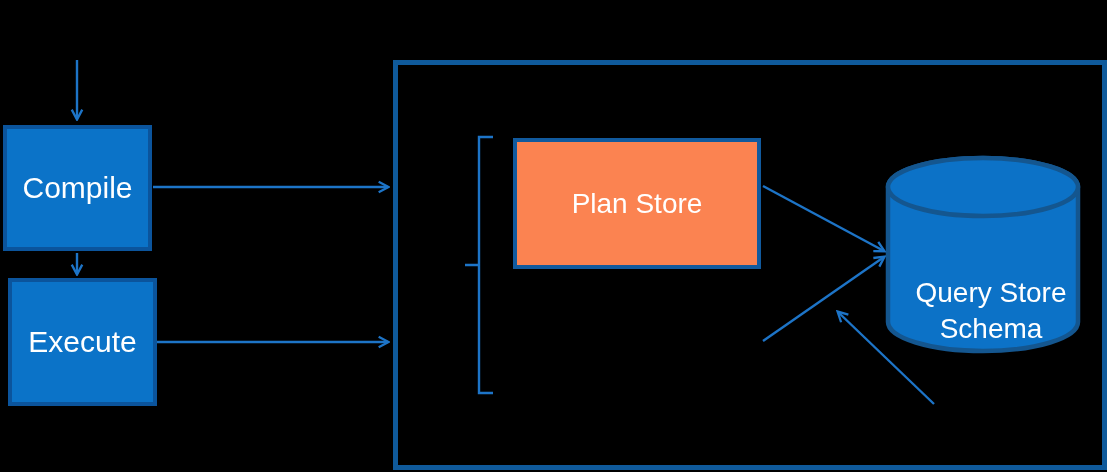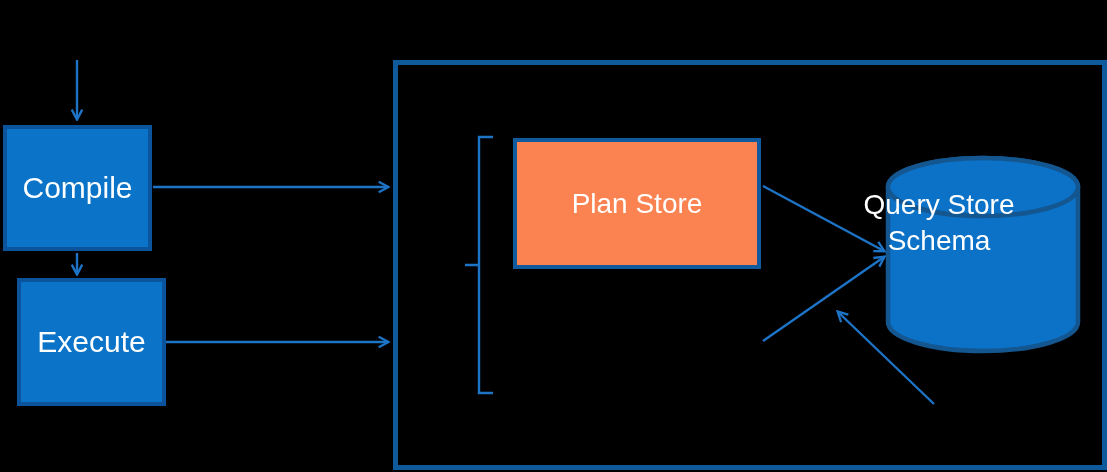--- a/index.html
+++ b/index.html
@@ -29,27 +29,27 @@
     font-size:28px;
   }
   .container-box{
     position:absolute;
     left:393px;top:60px;width:714px;height:410px;
     box-sizing:border-box;
     border:5px solid var(--container-border,#0f5a9b);
     background:transparent;
   }
   #compile-box{left:3px;top:125px;width:149px;height:126px;}
-  #execute-box{left:17px;top:278px;width:149px;height:128px;}
+  #execute-box{left:8px;top:278px;width:149px;height:128px;}
   #plan-store-box{left:513px;top:122px;width:248px;height:131px;margin-top:16px;}
   #runtime-stats-box{left:513px;top:276px;width:248px;height:132px;}
   .cyl-label{
     position:absolute;
-    left:844px;top:187px;width:190px;height:160px;
-    display:flex;align-items:flex-start;justify-content:center;
+    left:896px;top:187px;width:190px;height:160px;
+    display:flex;align-items:flex-end;justify-content:center;
     color:var(--text,#ffffff);
     font-size:28px;line-height:1.28;text-align:center;
   }
   .edge{stroke:var(--arrow,#1d74c7);stroke-width:2.4;fill:none;}
   .bracket{stroke:var(--arrow,#1d74c7);stroke-width:2.4;fill:none;stroke-linejoin:miter;}
   .cyl-shape{fill:var(--cylinder-fill,#0c72c7);stroke:var(--cylinder-border,#14568f);stroke-width:4.5;}
   .arrowhead-path{fill:none;stroke:var(--arrow,#1d74c7);stroke-width:2;}
 </style>
 </head>
 <body>

